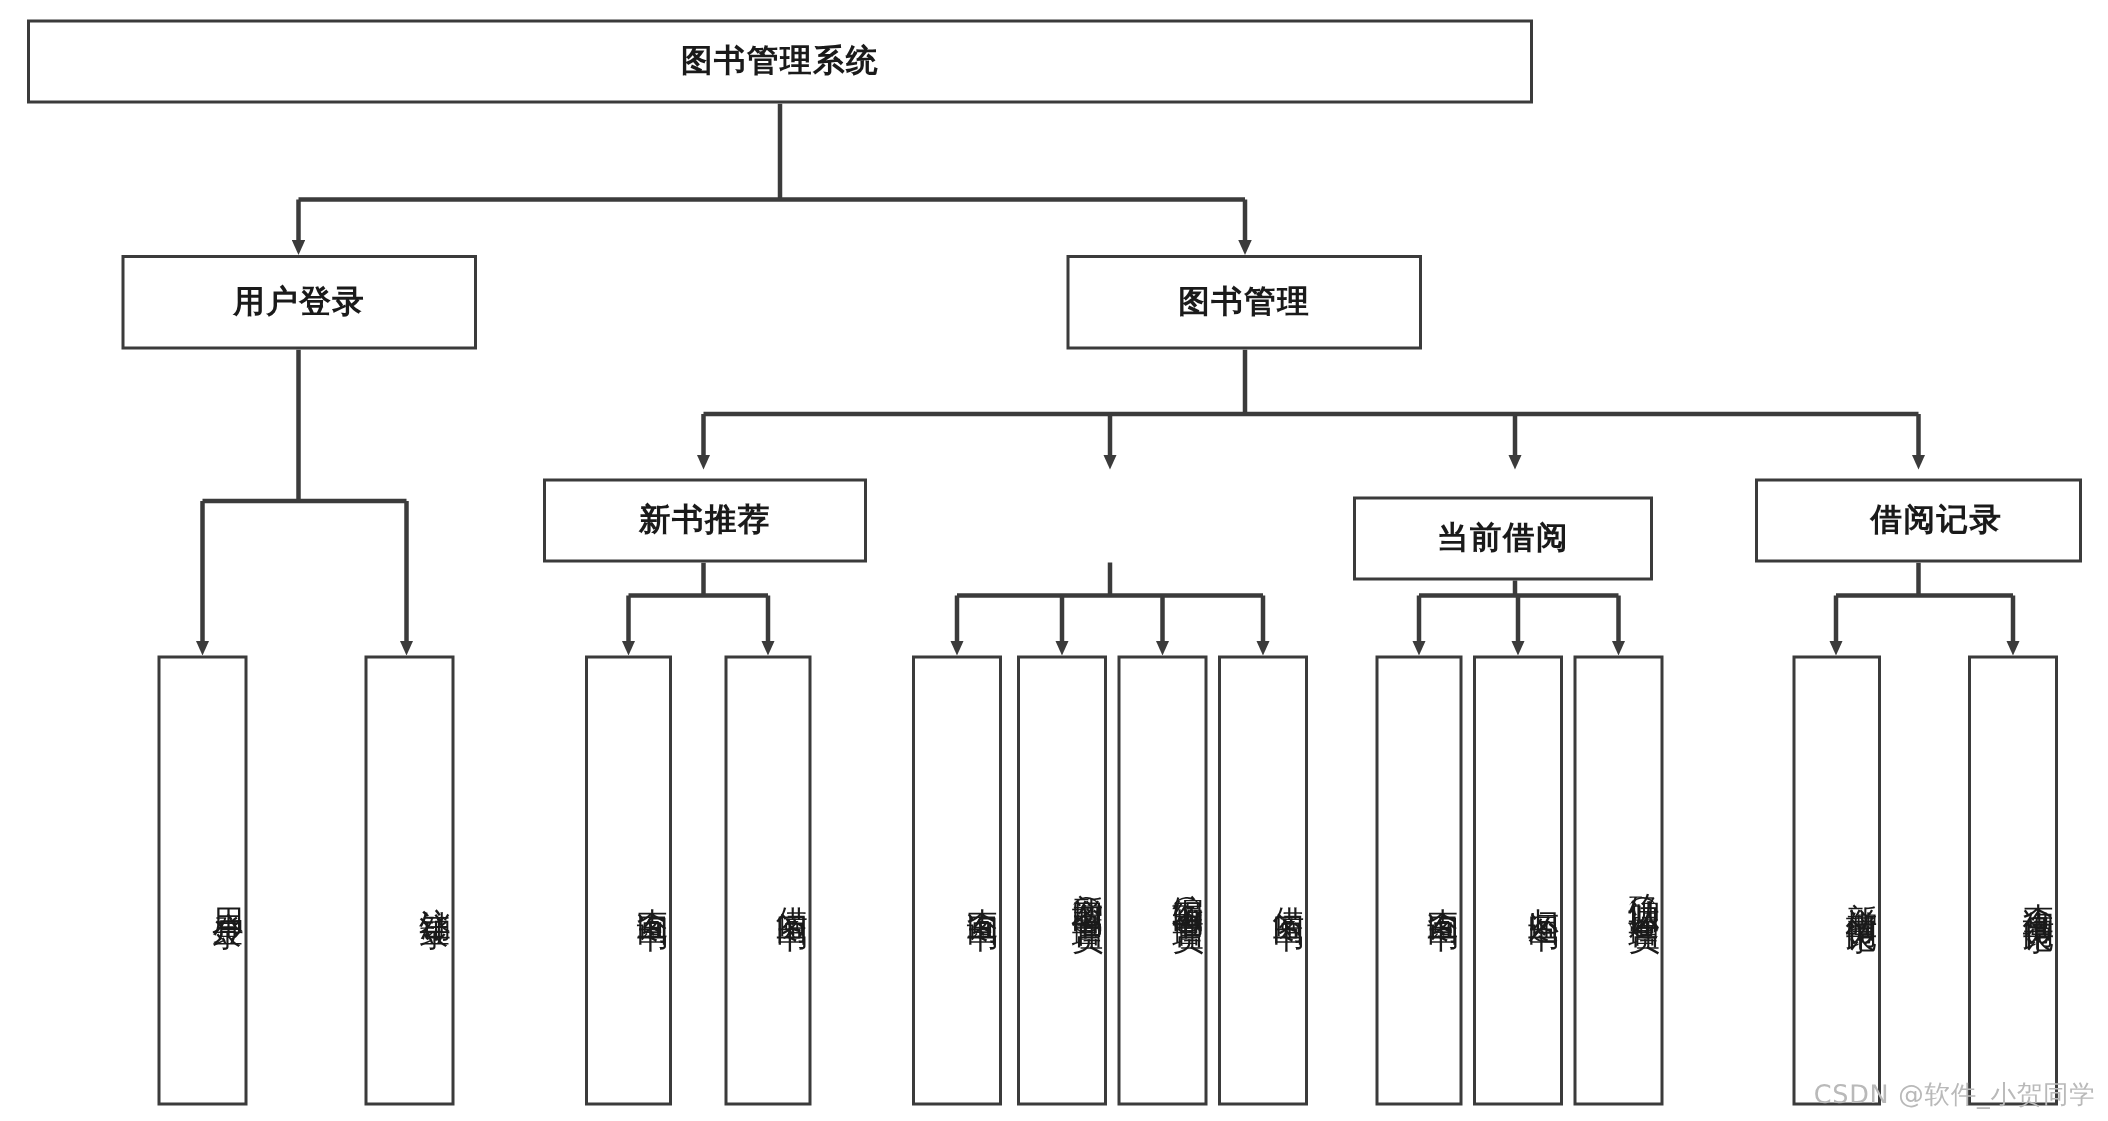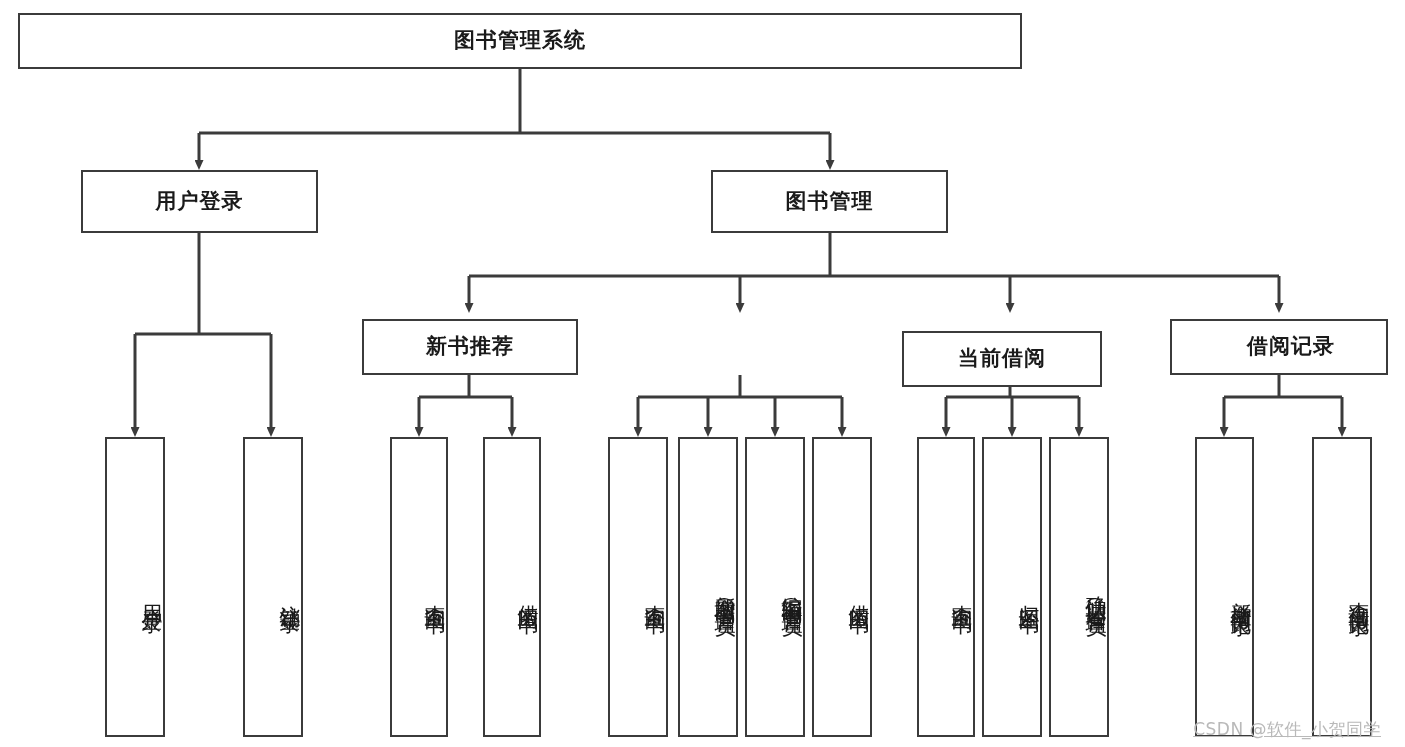--- a/index.html
+++ b/index.html
@@ -48,27 +48,26 @@
     align-items: flex-start;
     justify-content: center;
     padding-top: 14px;
     white-space: nowrap;
   }
   .node-v.tall {
     padding-top: 10px;
   }
   #watermark {
     position: absolute;
-    right: 24px;
+    right: 8px;
     bottom: 6px;
     font-size: 17px;
     color: #b9b9b9;
     letter-spacing: 0.5px;
     white-space: nowrap;
-    text-decoration: underline;
   }
 </style>
 </head>
 <body>
 
 <div id="canvas">
 
   <svg id="wires" viewBox="0 0 1405 747" xmlns="http://www.w3.org/2000/svg">
     <defs>
       <marker id="arrow" markerWidth="10" markerHeight="9" refX="1" refY="4.5" orient="auto" markerUnits="userSpaceOnUse">

